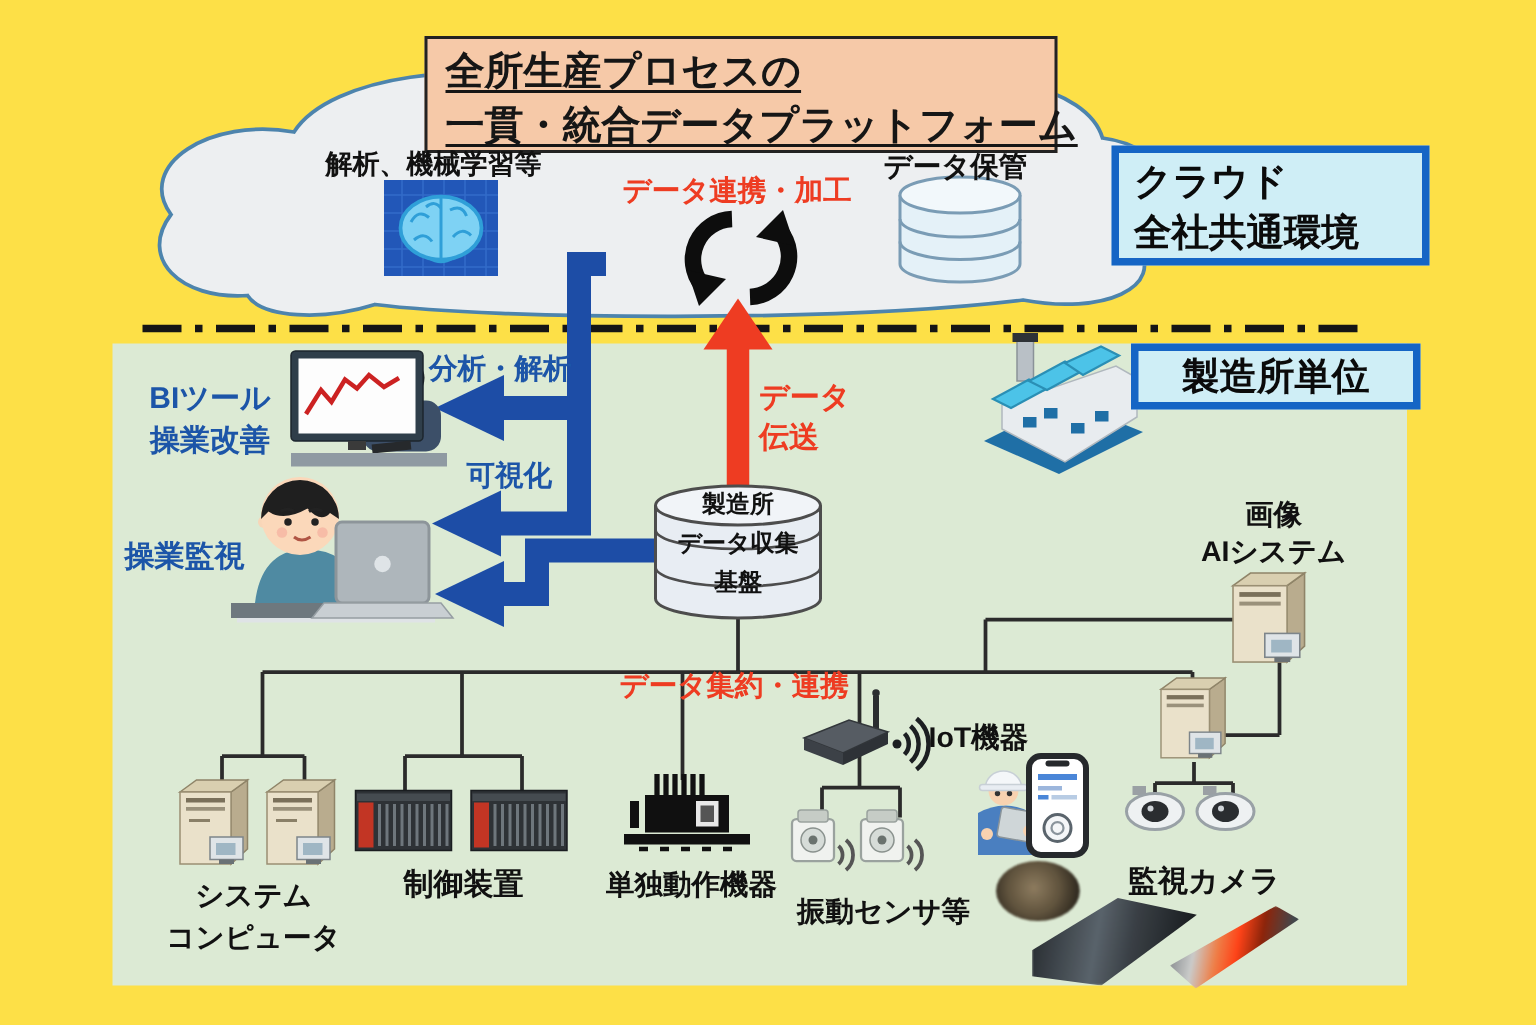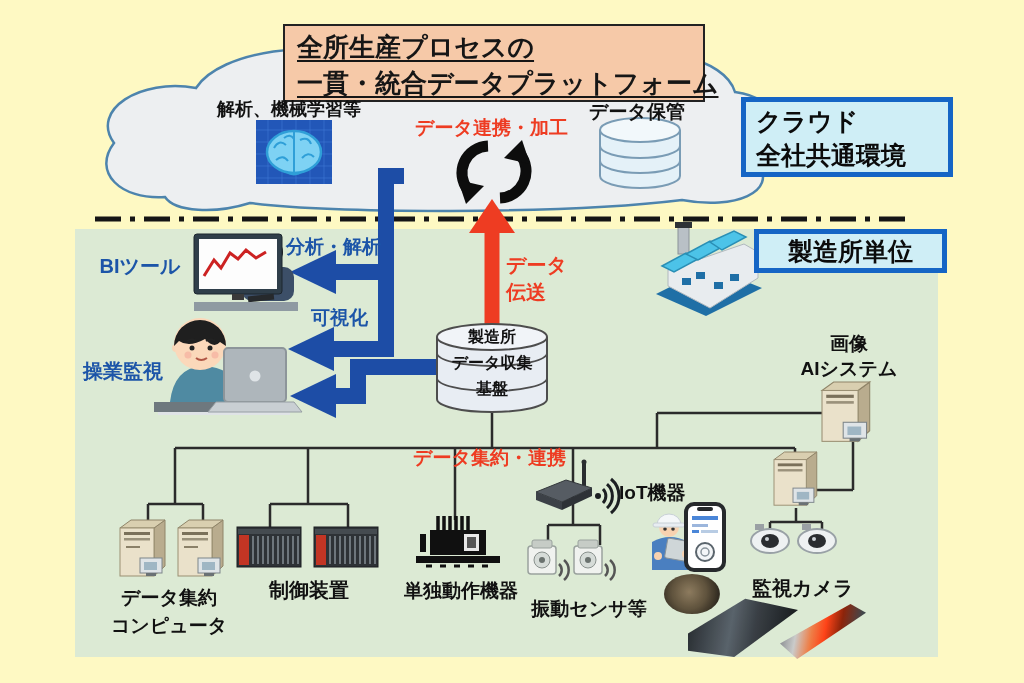--- a/index.html
+++ b/index.html
@@ -1,17 +1,17 @@
 <!DOCTYPE html>
 <html><head>
 <meta charset="utf-8">
 <style>
   html,body{margin:0;padding:0;background:#ffffff;}
   #canvas{
-    position:relative;width:1024px;height:683px;background:#fef9c3;overflow:hidden;
+    position:relative;width:1024px;height:683px;background:#fde047;overflow:hidden;
     font-family:"Liberation Sans","DejaVu Sans",sans-serif;color:#111;
   }
   .abs{position:absolute;}
   .lbl{font-weight:bold;white-space:nowrap;line-height:1.15;}
   .blue{color:#1c55a8;}
   .red{color:#ee3c22;}
   .center{text-align:center;}
   #green-area{
     left:75px;top:229px;width:863px;height:428px;background:#dcead4;
   }
@@ -297,38 +297,39 @@
     <span>製造所単位</span>
   </div>
 
   <div id="cloud-box" class="abs cyanbox">
     <div>クラウド</div>
     <div>全社共通環境</div>
   </div>
 
   <div class="abs lbl blue center" style="left:88px;top:252px;width:104px;font-size:20px;line-height:28px;">
     <div>BIツール</div>
+    <div>操業改善</div>
   </div>
   <div class="abs lbl blue" style="left:286px;top:236px;font-size:19px;">分析・解析</div>
   <div class="abs lbl blue" style="left:311px;top:307px;font-size:19px;">可視化</div>
   <div class="abs lbl blue" style="left:83px;top:360px;font-size:20px;">操業監視</div>
 
   <div class="abs lbl red" style="left:506px;top:252px;font-size:20px;line-height:27px;">
     <div>データ</div>
     <div>伝送</div>
   </div>
 
   <div class="abs lbl center" style="left:432px;top:328px;width:120px;font-size:16px;">製造所</div>
   <div class="abs lbl center" style="left:432px;top:354px;width:120px;font-size:16px;">データ収集</div>
   <div class="abs lbl center" style="left:432px;top:380px;width:120px;font-size:16px;">基盤</div>
 
   <div class="abs lbl red" style="left:413px;top:407px;font-size:19px;margin-top:40px;">データ集約・連携</div>
 
   <div class="abs lbl center" style="left:110px;top:584px;width:118px;font-size:19px;line-height:28px;">
-    <div>データ集約</div>
+    <div>システム</div>
     <div>コンピュータ</div>
   </div>
   <div class="abs lbl center" style="left:256px;top:579px;width:106px;font-size:20px;">制御装置</div>
   <div class="abs lbl center" style="left:395px;top:580px;width:132px;font-size:19px;">単独動作機器</div>
   <div class="abs lbl center" style="left:524px;top:598px;width:130px;font-size:19px;">振動センサ等</div>
   <div class="abs lbl" style="left:619px;top:482px;font-size:19px;">IoT機器</div>
   <div class="abs lbl center" style="left:799px;top:331px;width:100px;font-size:19px;line-height:25px;">
     <div>画像</div>
     <div>AIシステム</div>
   </div>

